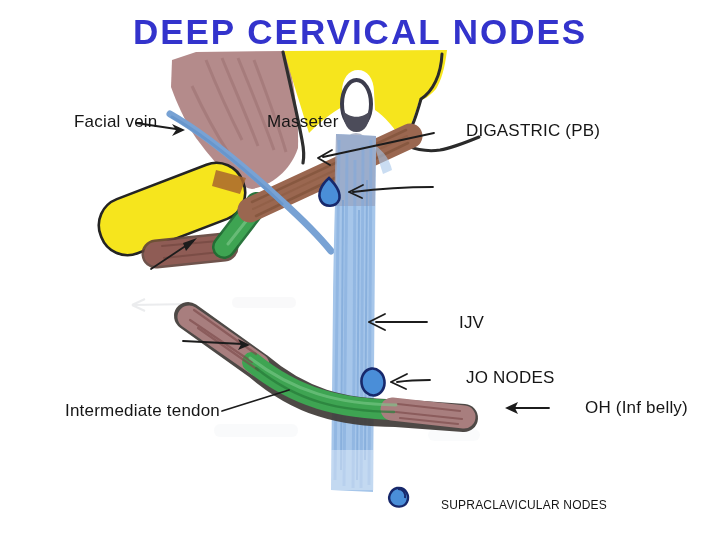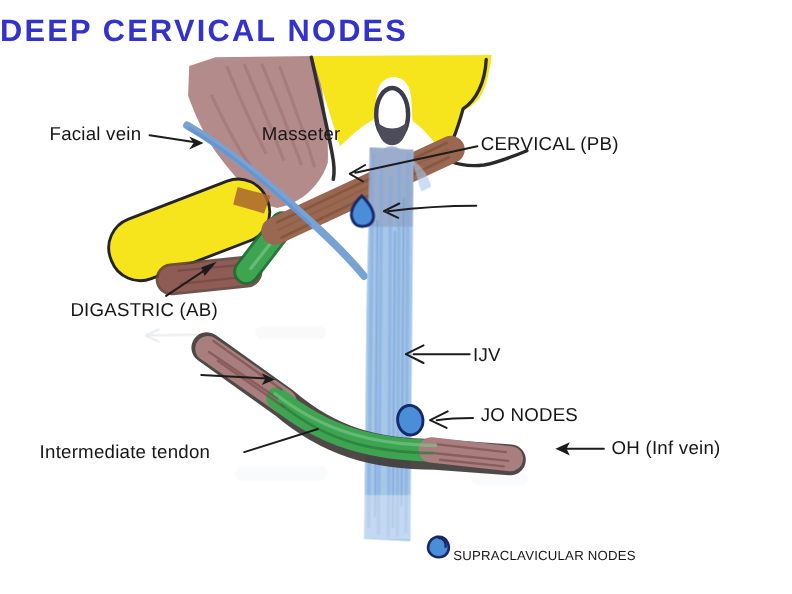--- a/index.html
+++ b/index.html
@@ -7,28 +7,28 @@
     --masseter-rose:#b48b8b; --digastric-brown:#9a6750; --belly-maroon:#8f5c55;
     --oh-brown:#a87e7e; --tendon-green:#3ea452; --ijv-blue:#a6c6ea;
     --vein-blue:#78a2d4; --node-fill:#4a8ed8; --node-outline:#17286b;
   }
   html,body{margin:0;padding:0;background:#ffffff;}
   .slide{
     position:relative; width:720px; height:540px; overflow:hidden;
     background:#ffffff; font-family:"Liberation Sans", sans-serif;
   }
   .slide-title{
-    position:absolute; left:0; top:12px; width:720px; 
-    font-size:28px; font-weight:bold; letter-spacing:2px;
+    position:absolute; left:0; top:12px; width:720px; text-align:center;
+    font-size:35px; font-weight:bold; letter-spacing:2px;
     color:var(--title-blue,#3333cc); white-space:nowrap;
   }
   .sketch{position:absolute; left:0; top:0; width:720px; height:540px;}
   .lbl{
     position:absolute; font-size:17px; line-height:20px; color:var(--label-ink,#161616);
-    white-space:nowrap; letter-spacing:0.2px;
+    white-space:nowrap; letter-spacing:0.2px;margin-left:29px;
   }
   .lbl.caps-wide{font-size:12px;}
 </style>
 </head>
 <body>
 
 <div class="slide">
 
   <div class="slide-title">DEEP CERVICAL NODES</div>
 
@@ -175,21 +175,20 @@
         <path d="M505,408 L518,402 L515,408 L518,414 Z" fill="#1c1c1c" stroke="none"></path>
       </g>
       <g>
         <path d="M222,411 L289,390"></path>
       </g>
     </g>
   </svg>
 
   <div class="lbl" style="left:45px;top:112px">Facial vein</div>
   <div class="lbl" style="left:238px;top:112px">Masseter</div>
-  <div class="lbl" style="left:437px;top:121px">CERVICAL (PB)</div>
-  <div class="lbl" style="left:64px;top:272px">DIGASTRIC (AB)</div>
+  <div class="lbl" style="left:437px;top:121px">DIGASTRIC (PB)</div>
   <div class="lbl" style="left:430px;top:313px">IJV</div>
   <div class="lbl" style="left:437px;top:368px">JO NODES</div>
   <div class="lbl" style="left:36px;top:401px">Intermediate tendon</div>
-  <div class="lbl" style="left:556px;top:398px">OH (Inf vein)</div>
+  <div class="lbl" style="left:556px;top:398px">OH (Inf belly)</div>
   <div class="lbl caps-wide" style="left:412px;top:495px">SUPRACLAVICULAR NODES</div>
 
 </div>
 
 </body></html>

